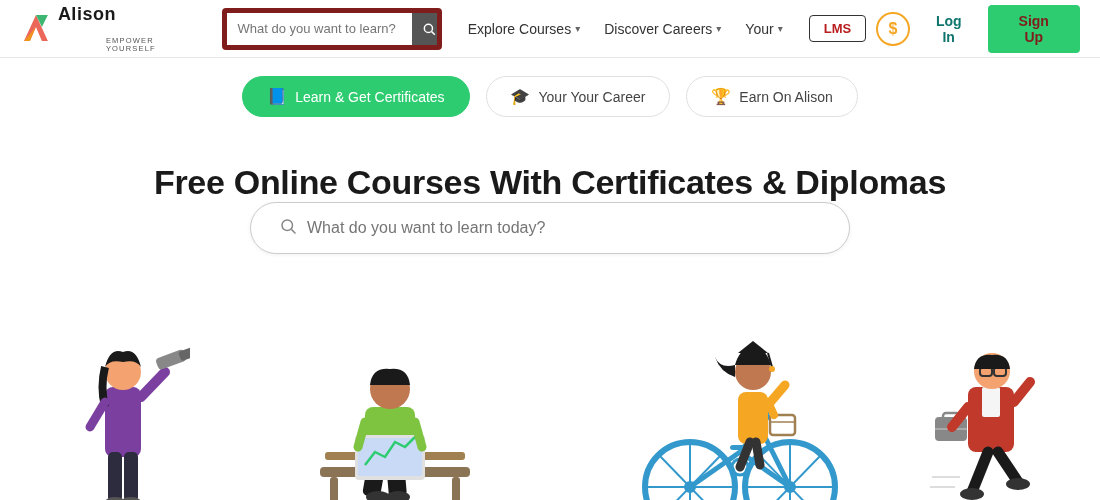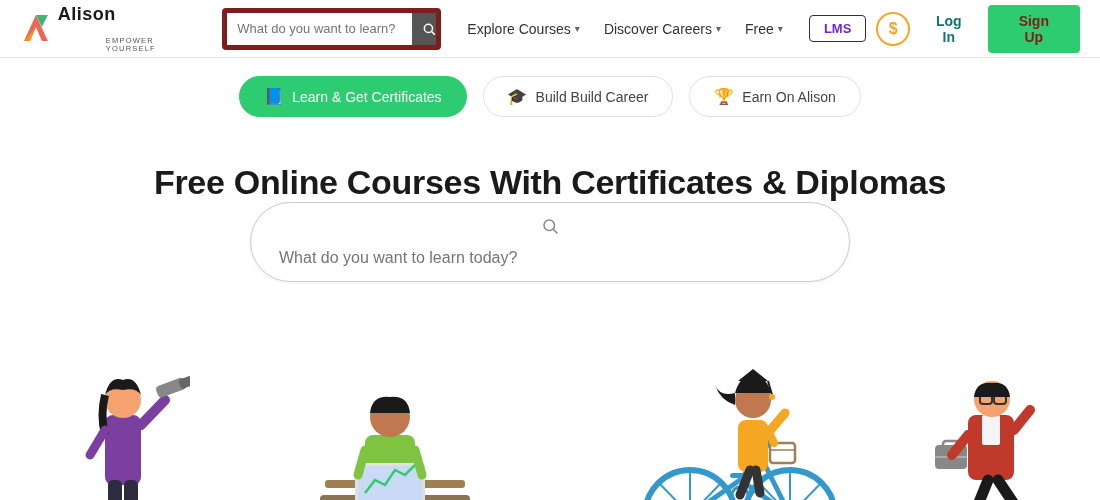--- a/index.html
+++ b/index.html
@@ -101,21 +101,21 @@
       gap: 10px;
     }
     .lms-btn {
       border: 1.5px solid #333;
       background: #fff;
       padding: 5px 14px;
       border-radius: 4px;
       font-size: 13px;
       font-weight: 600;
       cursor: pointer;
-      color: #6d28d9;
+      color: #b91c1c;
     }
     .dollar-btn {
       width: 34px;
       height: 34px;
       border-radius: 50%;
       border: 2px solid #f5a623;
       background: #fff;
       display: flex;
       align-items: center;
       justify-content: center;
@@ -200,21 +200,20 @@
       align-items: center;
       border: 1.5px solid #ccc;
       border-radius: 50px;
       padding: 14px 28px;
       width: 600px;
       max-width: 90vw;
       background: #fff;
       box-shadow: 0 1px 4px rgba(0,0,0,0.06);
       gap: 10px;
       margin-bottom: 13px;
-      flex-direction: column;
     }
     .hero-search input {
       border: none;
       outline: none;
       font-size: 16px;
       color: #888;
       width: 100%;
       background: transparent;
     }
     .search-icon-hero {
@@ -258,41 +257,41 @@
   <div class="nav-links">
     <div class="nav-item">
       <span>Explore Courses</span>
       <span class="chevron">▾</span>
     </div>
     <div class="nav-item">
       <span>Discover Careers</span>
       <span class="chevron">▾</span>
     </div>
     <div class="nav-item">
-      <span>Free</span>
+      <span>Your</span>
       <span class="chevron">▾</span>
     </div>
   </div>
 
   <div class="nav-right">
     <button class="lms-btn">LMS</button>
     <div class="dollar-btn">$</div>
     <button class="login-btn">Log In</button>
     <button class="signup-btn">Sign Up</button>
   </div>
 </nav>
 
 <div class="sub-tabs">
   <div class="sub-tab active">
     <span class="sub-tab-icon">📘</span>
     <span>Learn &amp; Get Certificates</span>
   </div>
   <div class="sub-tab">
     <span class="sub-tab-icon">🎓</span>
-    <span>Build Build Career</span>
+    <span>Your Your Career</span>
   </div>
   <div class="sub-tab">
     <span class="sub-tab-icon">🏆</span>
     <span>Earn On Alison</span>
   </div>
 </div>
 
 <div class="hero">
   <h1 class="hero-title">Free Online Courses With Certificates &amp; Diplomas</h1>
   <div class="hero-search">

